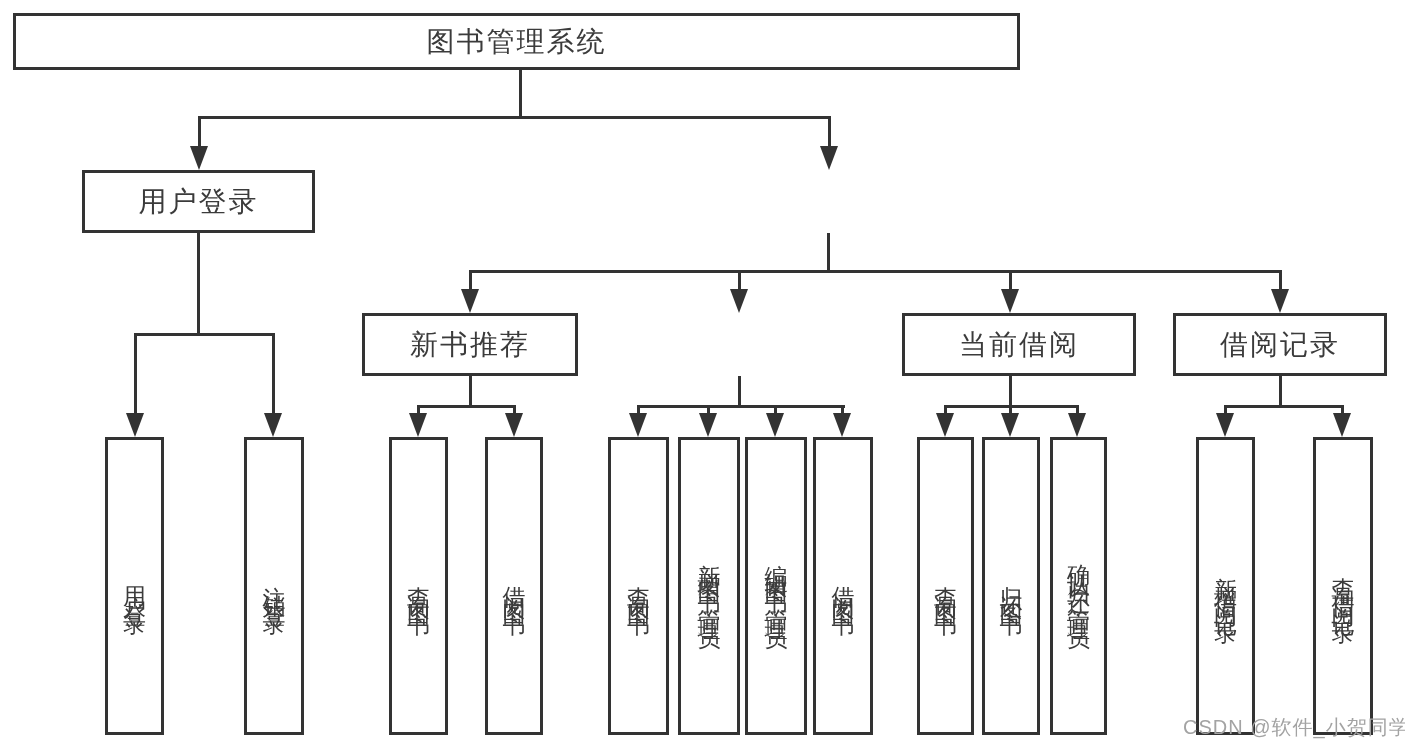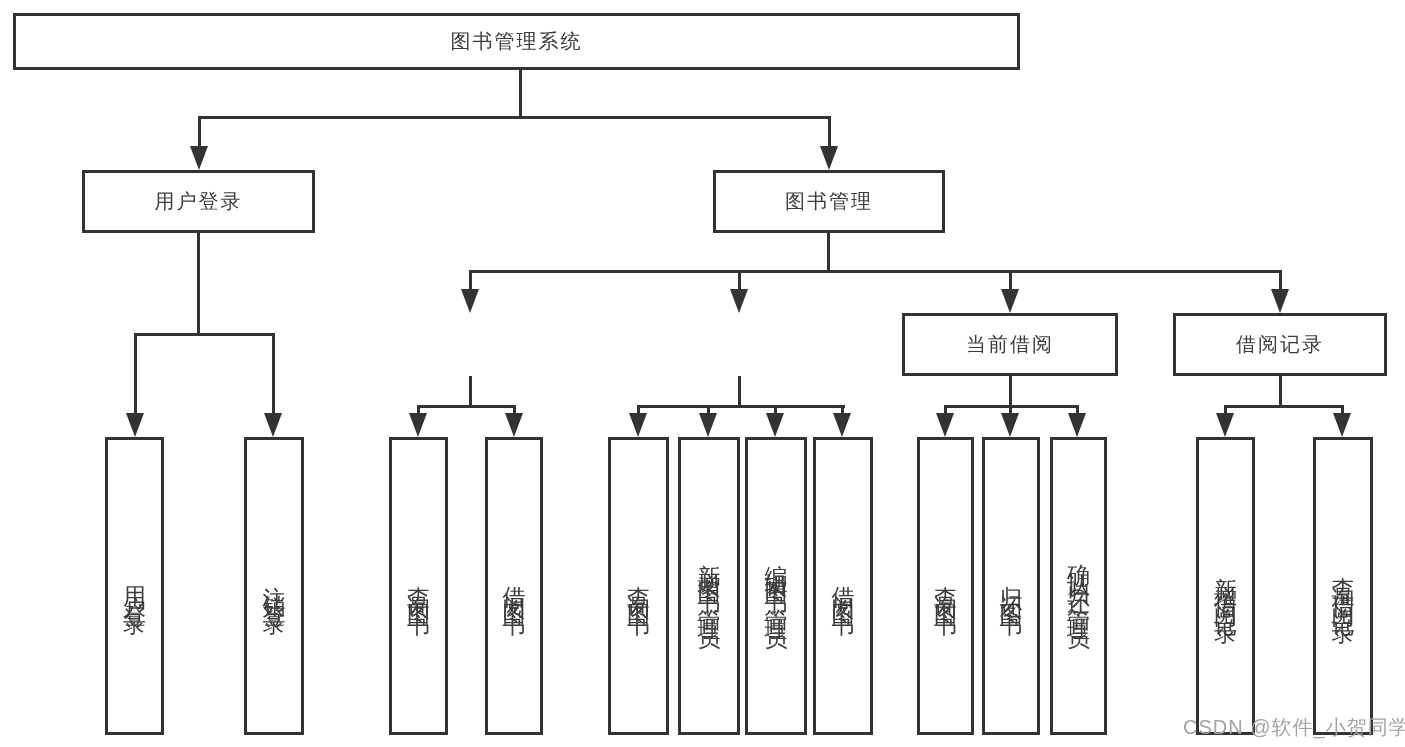--- a/index.html
+++ b/index.html
@@ -15,21 +15,21 @@
     position: absolute;
     box-sizing: border-box;
     background: #ffffff;
     border: 3px solid #333333;
     display: flex;
     align-items: center;
     justify-content: center;
     color: #3b3b3b;
   }
   .hlabel {
-    font-size: 20px;
+    font-size: 28px;
     letter-spacing: 2px;
     white-space: nowrap;
     font-family: Liberation Mono, monospace;
   }
   .vlabel {
     writing-mode: vertical-lr;
     text-orientation: mixed;
     font-size: 23px;
     line-height: 1;
     letter-spacing: 9px;
@@ -70,43 +70,43 @@
   <div class="line" style="left:519px;top:70px;width:3px;height:48px"></div>
   <div class="line" style="left:198px;top:116px;width:633px;height:3px"></div>
   <div class="line" style="left:198px;top:118px;width:3px;height:30px"></div>
   <div class="arrow" style="left:190px;top:146px"></div>
   <div class="line" style="left:828px;top:118px;width:3px;height:30px"></div>
   <div class="arrow" style="left:820px;top:146px"></div>
 
   <div class="box" style="left:82px;top:170px;width:233px;height:63px">
     <span class="hlabel">用户登录</span>
   </div>
-  <div class="box" style="left:713px;top:170px;width:232px;height:63px">
-    <span class="hlabel">图书管理</span>
-  </div>
 
   <div class="line" style="left:197px;top:233px;width:3px;height:102px"></div>
   <div class="line" style="left:134px;top:333px;width:141px;height:3px"></div>
   <div class="line" style="left:134px;top:336px;width:3px;height:78px"></div>
   <div class="arrow" style="left:126px;top:413px"></div>
   <div class="line" style="left:272px;top:336px;width:3px;height:78px"></div>
   <div class="arrow" style="left:264px;top:413px"></div>
 
   <div class="line" style="left:827px;top:233px;width:3px;height:39px"></div>
   <div class="line" style="left:469px;top:270px;width:813px;height:3px"></div>
   <div class="line" style="left:469px;top:273px;width:3px;height:18px"></div>
   <div class="arrow" style="left:461px;top:289px"></div>
   <div class="line" style="left:738px;top:273px;width:3px;height:18px"></div>
   <div class="arrow" style="left:730px;top:289px"></div>
   <div class="line" style="left:1009px;top:273px;width:3px;height:18px"></div>
   <div class="arrow" style="left:1001px;top:289px"></div>
   <div class="line" style="left:1279px;top:273px;width:3px;height:18px"></div>
   <div class="arrow" style="left:1271px;top:289px"></div>
 
-  <div class="box" style="left:902px;top:313px;width:216px;height:63px">
+  <div class="box" style="left:362px;top:313px;width:216px;height:63px">
+    <span class="hlabel">新书推荐</span>
+  </div>
+  <div class="box" style="left:902px;top:313px;width:234px;height:63px">
     <span class="hlabel">当前借阅</span>
   </div>
   <div class="box" style="left:1173px;top:313px;width:214px;height:63px">
     <span class="hlabel">借阅记录</span>
   </div>
 
   <div class="line" style="left:469px;top:376px;width:3px;height:31px"></div>
   <div class="line" style="left:417px;top:405px;width:99px;height:3px"></div>
   <div class="line" style="left:417px;top:408px;width:3px;height:8px"></div>
   <div class="arrow" style="left:409px;top:413px"></div>

